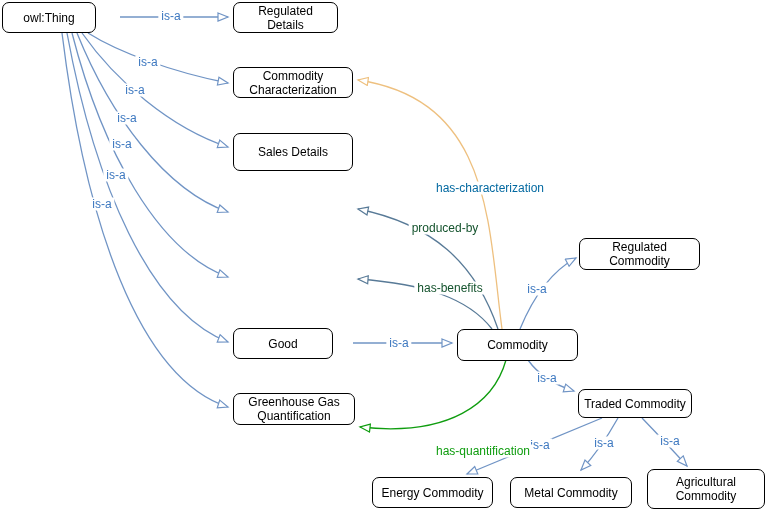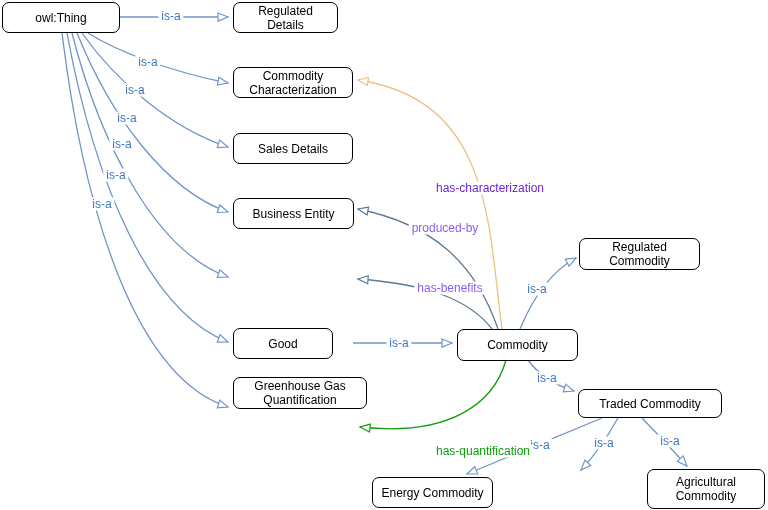--- a/index.html
+++ b/index.html
@@ -11,22 +11,22 @@
   .node{
     position:absolute;box-sizing:border-box;background:#ffffff;border:1px solid #000000;
     border-radius:7px;display:flex;flex-direction:column;align-items:center;justify-content:center;
     font-size:12px;line-height:14px;color:#000000;text-align:center;z-index:3;
   }
   .elabel{
     position:absolute;transform:translate(-50%,-50%);background:#ffffff;padding:0 3px;
     font-size:12px;line-height:13px;white-space:nowrap;z-index:2;
   }
   .lbl-blue{color:#3d78c0;}
-  .lbl-slate{color:#8b5cf6;text-align:right;}
-  .lbl-gray{color:#6d28d9;}
+  .lbl-slate{color:#14532d;text-align:right;}
+  .lbl-gray{color:#0369a1;}
   .lbl-green{color:#0f9d0f;margin-top:28px;}
   .wire-blue{stroke:#7094c5;}
   .wire-slate{stroke:#587a97;}
   .wire-orange{stroke:#eec07f;}
   .wire-green{stroke:#0f9d0f;}
   .wire{fill:none;stroke-width:1.3;}
 </style>
 </head>
 <body>
 
@@ -80,68 +80,68 @@
   <div class="elabel lbl-blue" style="left:537px;top:289px">is-a</div>
   <div class="elabel lbl-blue" style="left:547px;top:378px">is-a</div>
   <div class="elabel lbl-blue" style="left:540px;top:445px">is-a</div>
   <div class="elabel lbl-blue" style="left:604px;top:443px">is-a</div>
   <div class="elabel lbl-blue" style="left:670px;top:441px">is-a</div>
   <div class="elabel lbl-gray" style="left:490px;top:188px">has-characterization</div>
   <div class="elabel lbl-slate" style="left:445px;top:228px">produced-by</div>
   <div class="elabel lbl-slate" style="left:450px;top:288px">has-benefits</div>
   <div class="elabel lbl-green" style="left:483px;top:423px">has-quantification</div>
 
-  <div class="node" style="left:2px;top:2px;width:118px;height:31px">
+  <div class="node" style="left:2px;top:2px;width:94px;height:31px">
     <span>owl:Thing</span>
   </div>
 
   <div class="node" style="left:233px;top:2px;width:105px;height:31px">
     <span>Regulated</span>
     <span>Details</span>
   </div>
 
   <div class="node" style="left:233px;top:67px;width:120px;height:31px">
     <span>Commodity</span>
     <span>Characterization</span>
   </div>
 
-  <div class="node" style="left:233px;top:133px;width:120px;height:31px">
+  <div class="node" style="left:233px;top:133px;width:120px;height:38px">
     <span>Sales Details</span>
   </div>
 
-  <div class="node" style="left:233px;top:198px;width:121px;height:31px">
-    <span>Business Entity</span>
-  </div>
 
 
   <div class="node" style="left:233px;top:328px;width:100px;height:31px">
     <span>Good</span>
   </div>
 
-  <div class="node" style="left:233px;top:377px;width:134px;height:32px">
+  <div class="node" style="left:233px;top:393px;width:122px;height:32px">
     <span>Greenhouse Gas</span>
     <span>Quantification</span>
   </div>
 
   <div class="node" style="left:457px;top:329px;width:121px;height:32px">
     <span>Commodity</span>
   </div>
 
   <div class="node" style="left:579px;top:238px;width:121px;height:32px">
     <span>Regulated</span>
     <span>Commodity</span>
   </div>
 
-  <div class="node" style="left:578px;top:389px;width:144px;height:29px">
+  <div class="node" style="left:578px;top:389px;width:114px;height:29px">
     <span>Traded Commodity</span>
   </div>
 
   <div class="node" style="left:372px;top:477px;width:121px;height:31px">
     <span>Energy Commodity</span>
   </div>
 
+  <div class="node" style="left:510px;top:477px;width:122px;height:31px">
+    <span>Metal Commodity</span>
+  </div>
 
   <div class="node" style="left:647px;top:469px;width:118px;height:40px">
     <span>Agricultural</span>
     <span>Commodity</span>
   </div>
 
 </div>
 
 </body></html>

